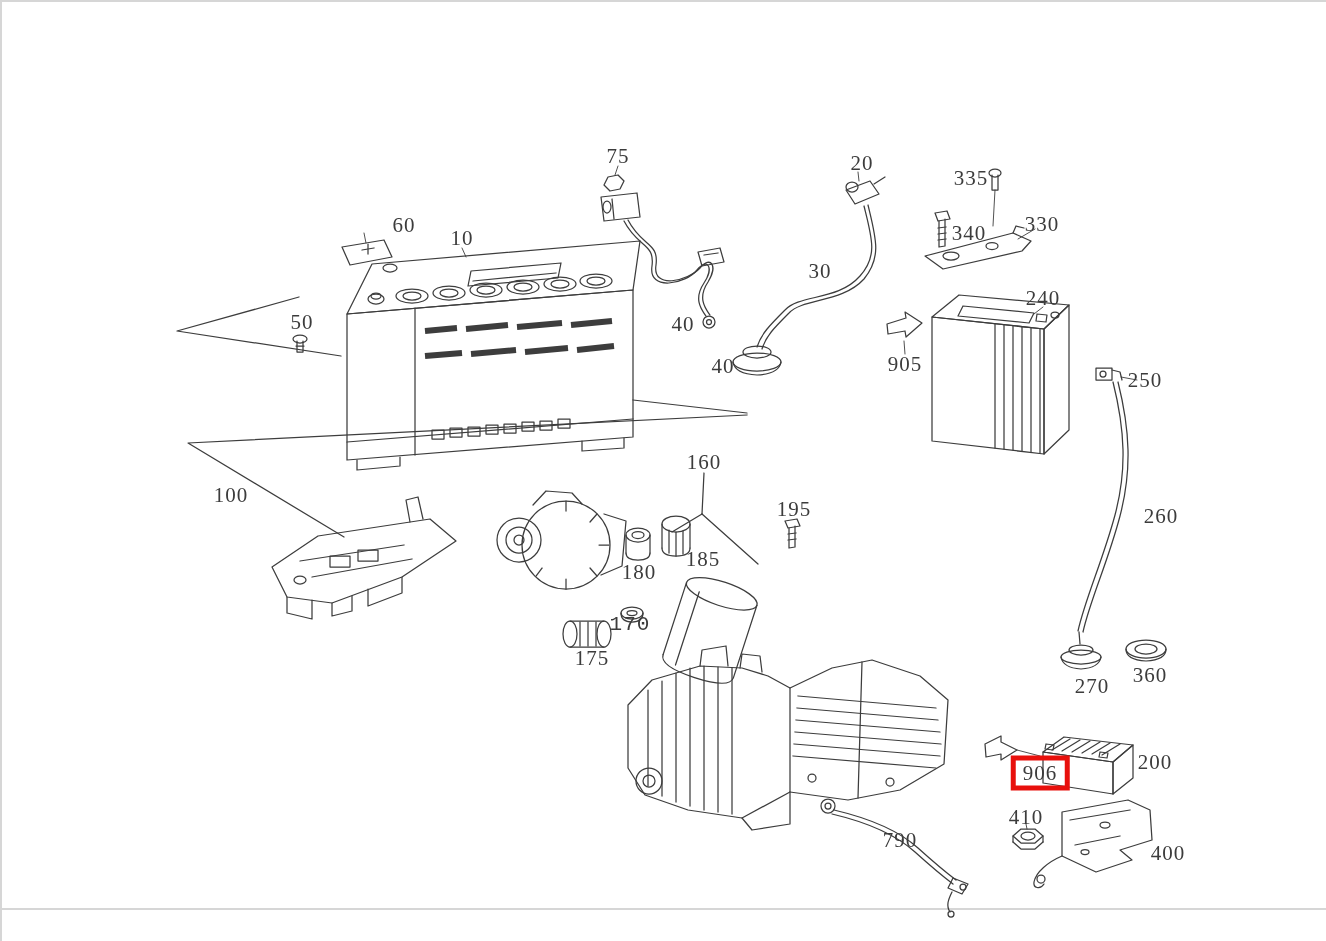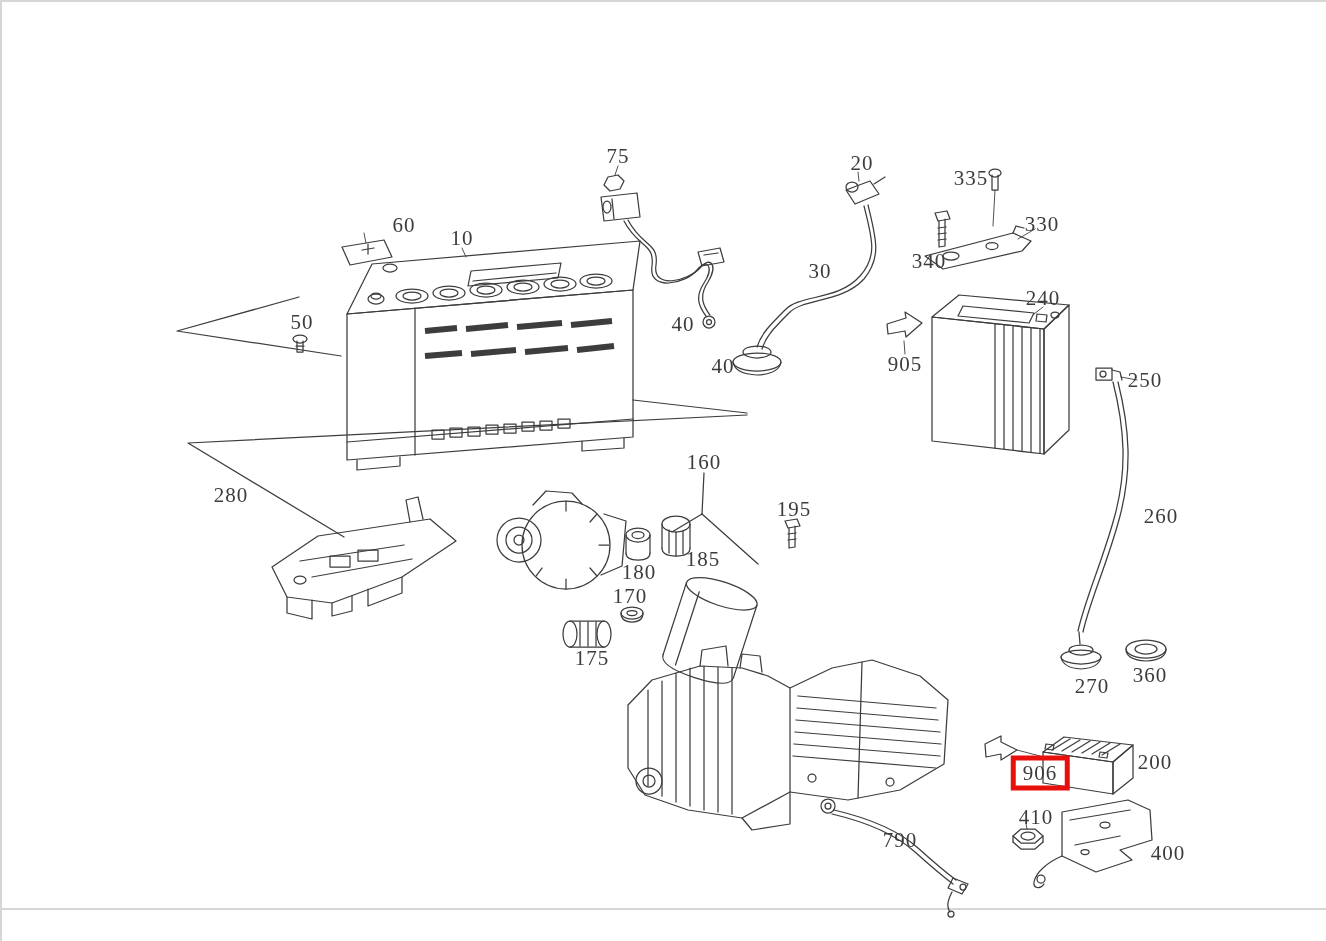--- a/index.html
+++ b/index.html
@@ -368,38 +368,38 @@
       <circle cx="1041" cy="879" r="4"></circle>
     </g>
   </svg>
 
   <div class="labels-layer">
       <div class="part-label" style="left: 618px; top: 156px;">75</div>
       <div class="part-label" style="left: 862px; top: 163px;">20</div>
       <div class="part-label" style="left: 971px; top: 178px;">335</div>
       <div class="part-label" style="left: 364px; top: 225px; margin-left: 40px;">60</div>
       <div class="part-label" style="left: 462px; top: 238px;">10</div>
-      <div class="part-label" style="left: 929px; top: 233px; margin-top: 28px;">340</div>
+      <div class="part-label" style="left: 969px; top: 233px;">340</div>
       <div class="part-label" style="left: 1042px; top: 224px;">330</div>
       <div class="part-label" style="left: 1043px; top: 298px;">240</div>
       <div class="part-label" style="left: 820px; top: 271px;">30</div>
       <div class="part-label" style="left: 302px; top: 322px;">50</div>
       <div class="part-label" style="left: 683px; top: 324px;">40</div>
       <div class="part-label" style="left: 905px; top: 364px;">905</div>
       <div class="part-label" style="left: 1145px; top: 380px;">250</div>
       <div class="part-label" style="left: 723px; top: 366px;">40</div>
-      <div class="part-label" style="left: 231px; top: 495px;">280</div>
+      <div class="part-label" style="left: 231px; top: 495px;">100</div>
       <div class="part-label" style="left: 704px; top: 462px;">160</div>
       <div class="part-label" style="left: 794px; top: 509px;">195</div>
       <div class="part-label" style="left: 703px; top: 559px;">185</div>
       <div class="part-label" style="left: 639px; top: 572px;">180</div>
-      <div class="part-label" style="left: 630px; top: 596px;">170</div>
+      <div class="part-label" style="left: 630px; top: 624px; font-family: Liberation Mono, monospace;">170</div>
       <div class="part-label" style="left: 592px; top: 658px; text-align: center;">175</div>
       <div class="part-label" style="left: 1161px; top: 516px;">260</div>
       <div class="part-label" style="left: 1092px; top: 686px;">270</div>
       <div class="part-label" style="left: 1150px; top: 675px;">360</div>
       <div class="part-label" style="left: 1155px; top: 762px;">200</div>
       <div class="part-label highlighted" style="left: 1003px; top: 773px; margin-left: 37px;">906</div>
       <div class="part-label" style="left: 900px; top: 840px;">790</div>
-      <div class="part-label" style="left: 1026px; top: 817px; margin-left: 10px;">410</div>
+      <div class="part-label" style="left: 1026px; top: 817px;">410</div>
       <div class="part-label" style="left: 1168px; top: 853px;">400</div>
     </div>
 </div>
 
 </body></html>

